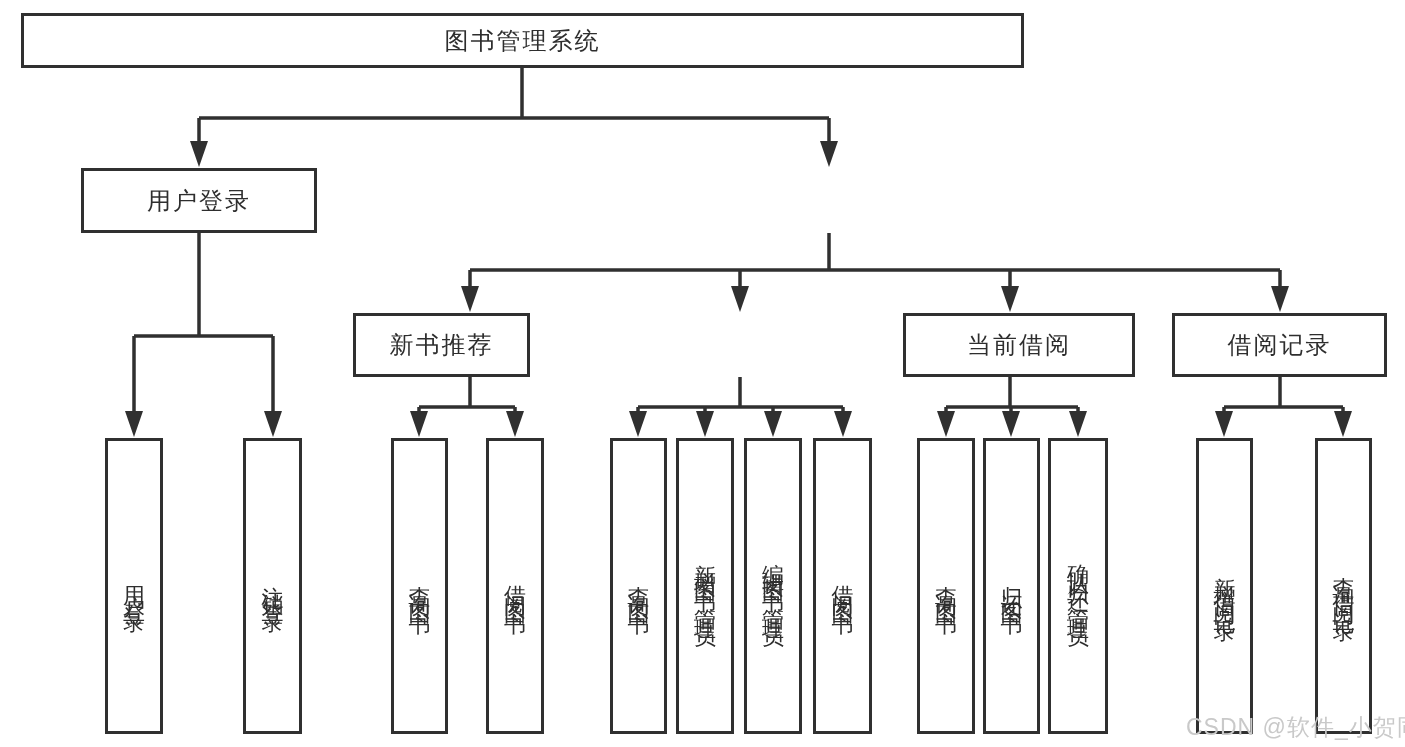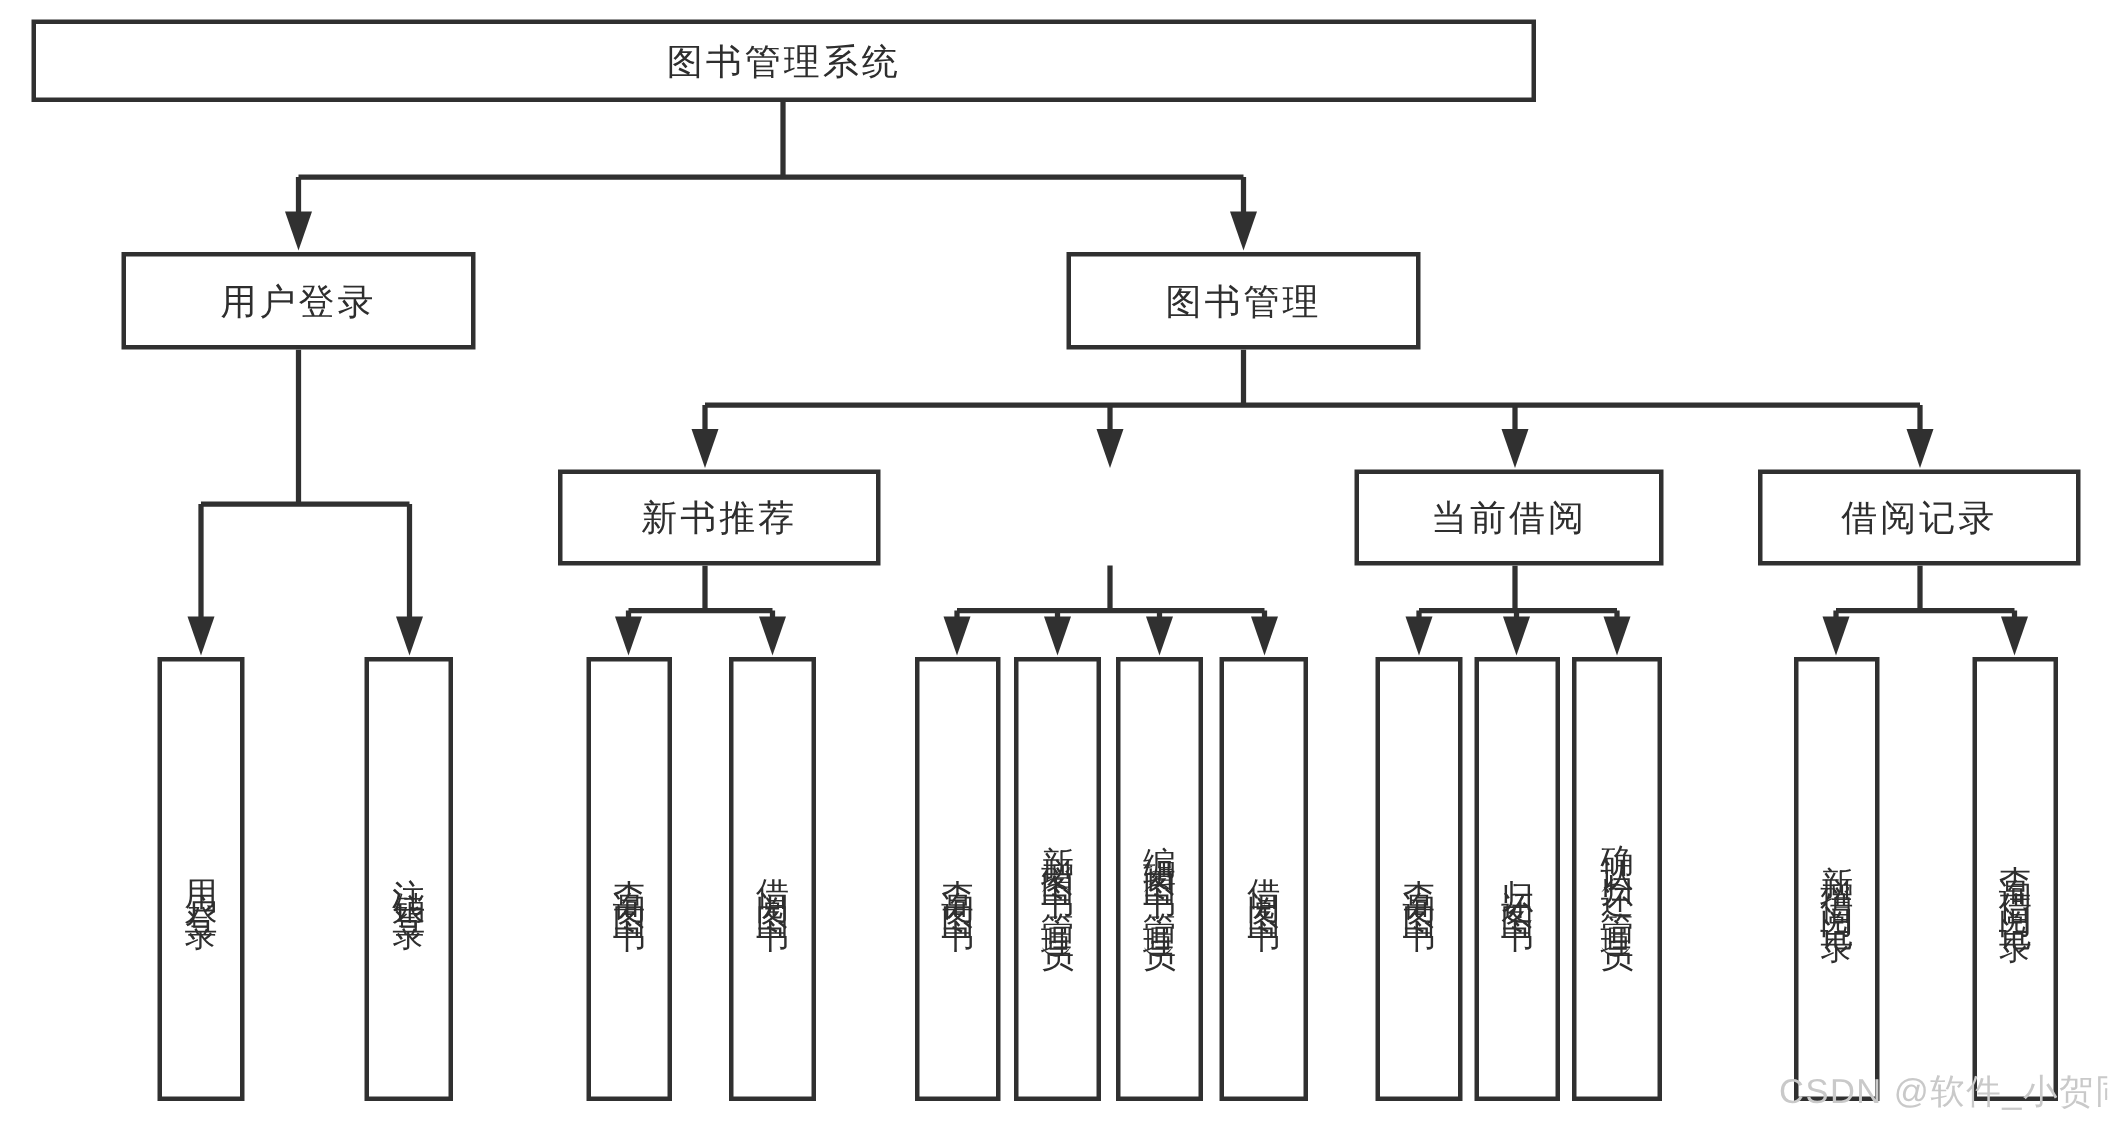--- a/index.html
+++ b/index.html
@@ -34,23 +34,23 @@
     writing-mode:vertical-rl;
     text-orientation:mixed;
     font-size:22px; line-height:1;
     letter-spacing:9px;
     color:var(--text);
   }
   
   .n-root           { left:21px;   top:13px;  width:1003px; height:55px; }
   .n-user-login     { left:81px;   top:168px; width:236px;  height:65px; }
   .n-book-mgmt      { left:711px;  top:168px; width:236px;  height:65px; }
-  .n-new-book       { left:372px;  top:313px; width:215px;  height:64px;align-items:center; }
+  .n-new-book       { left:353px;  top:313px; width:177px;  height:64px;align-items:center; }
   .n-book-borrow    { left:632px;  top:313px; width:215px;  height:64px; }
-  .n-current-borrow { left:903px;  top:313px; width:206px;  height:64px; }
+  .n-current-borrow { left:903px;  top:313px; width:232px;  height:64px; }
   .n-borrow-record  { left:1172px; top:313px; width:215px;  height:64px; }
   .leaf { top:438px; height:296px; }
   .l-1  { left:105px;  width:58px; }
   .l-2  { left:243px;  width:59px; }
   .l-3  { left:391px;  width:57px; }
   .l-4  { left:486px;  width:58px; }
   .l-5  { left:610px;  width:57px; }
   .l-6  { left:676px;  width:58px; }
   .l-7  { left:744px;  width:58px; }
   .l-8  { left:813px;  width:59px; }
@@ -107,23 +107,20 @@
     <polygon points="1334,411 1352,411 1343,437"></polygon>
   </svg>
 
   <div class="node n-root">
     <span class="lbl">图书管理系统</span>
   </div>
 
   <div class="node n-user-login">
     <span class="lbl">用户登录</span>
   </div>
-  <div class="node n-book-mgmt">
-    <span class="lbl">图书管理</span>
-  </div>
 
   <div class="node n-new-book">
     <span class="lbl">新书推荐</span>
   </div>
   <div class="node n-current-borrow">
     <span class="lbl">当前借阅</span>
   </div>
   <div class="node n-borrow-record">
     <span class="lbl">借阅记录</span>
   </div>

